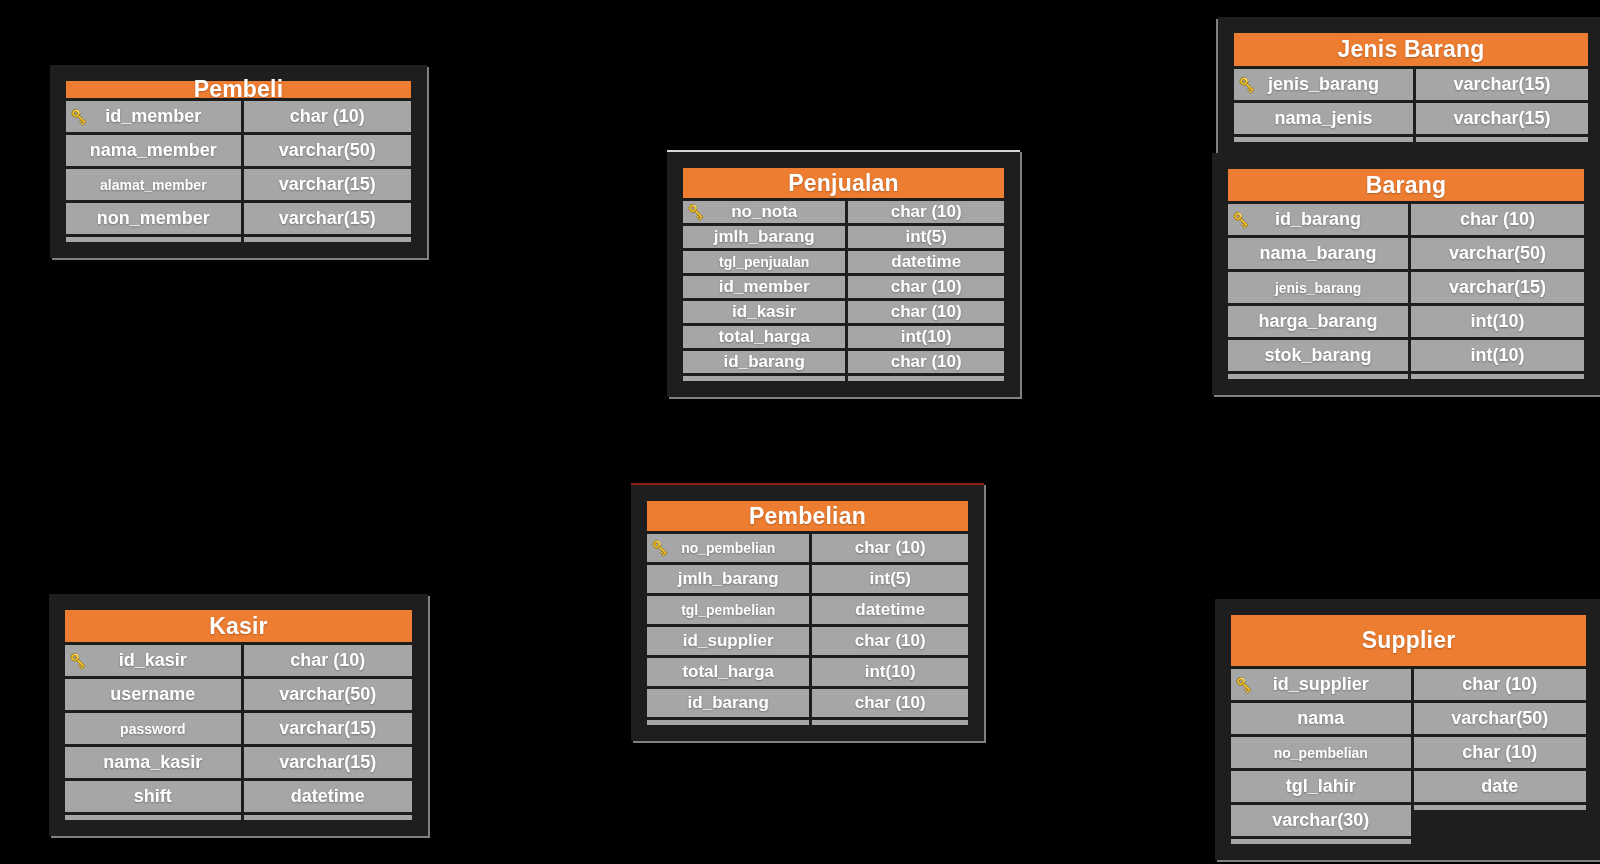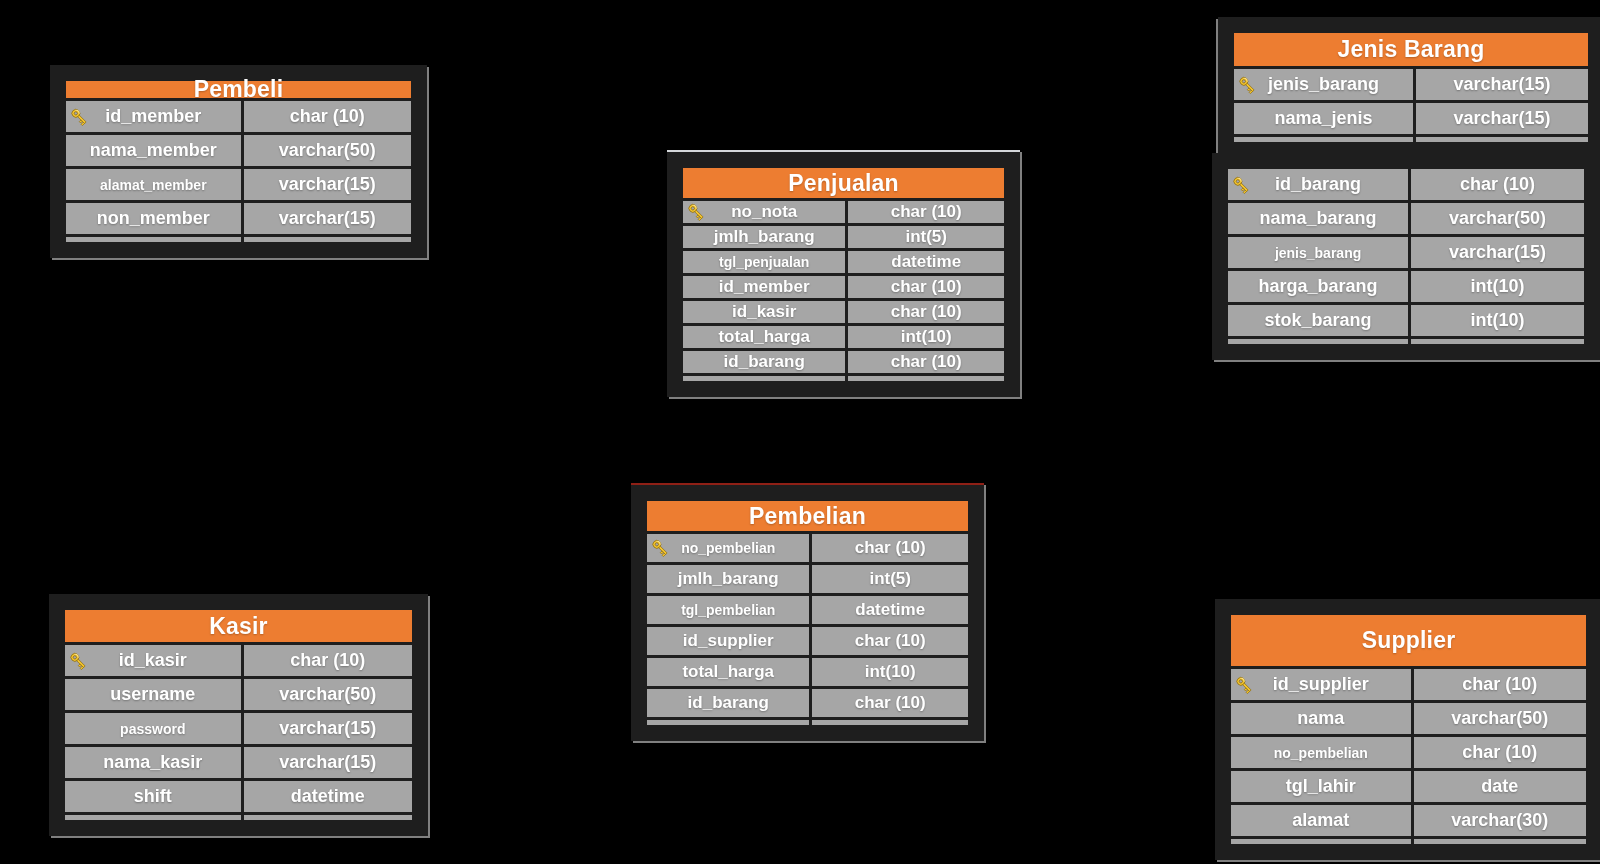--- a/index.html
+++ b/index.html
@@ -139,20 +139,21 @@
       </div>
       <div class="cell typecell">int(10)</div>
       <div class="cell namecell">
         <span>id_barang</span>
       </div>
       <div class="cell typecell">char (10)</div>
       <div class="sliver"></div>
       <div class="sliver"></div>
     </div>
     <div class="etable" id="t-barang">
+      <div class="thead">Barang</div>
       <div class="cell namecell">
         <span class="keyicon">
           <svg viewBox="0 0 22 22" xmlns="http://www.w3.org/2000/svg">
             <g transform="rotate(45 11 11)">
               <rect x="8.4" y="9.8" width="11.2" height="2.4" fill="#F4C52E" stroke="#8A6A12" stroke-width="0.7"></rect>
               <rect x="14.3" y="12" width="1.9" height="2.6" fill="#F4C52E" stroke="#8A6A12" stroke-width="0.7"></rect>
               <rect x="17.6" y="12" width="1.9" height="3.2" fill="#F4C52E" stroke="#8A6A12" stroke-width="0.7"></rect>
               <circle cx="5.6" cy="11" r="4.1" fill="#F4C52E" stroke="#8A6A12" stroke-width="0.8"></circle>
               <circle cx="5.6" cy="11" r="1.7" fill="#A6A6A6" stroke="#8A6A12" stroke-width="0.8"></circle>
               <path d="M3.2 8.6 A3.4 3.4 0 0 1 8 8.4" fill="none" stroke="#FFE9A0" stroke-width="1" stroke-linecap="round"></path>
@@ -282,20 +283,17 @@
       </div>
       <div class="cell typecell">varchar(50)</div>
       <div class="cell namecell small">
         <span>no_pembelian</span>
       </div>
       <div class="cell typecell">char (10)</div>
       <div class="cell namecell">
         <span>tgl_lahir</span>
       </div>
       <div class="cell typecell">date</div>
-      <div class="cell namecell">
-        <span>alamat</span>
-      </div>
       <div class="cell typecell">varchar(30)</div>
       <div class="sliver"></div>
       <div class="sliver"></div>
     </div>
   </div>
 
 </body></html>

